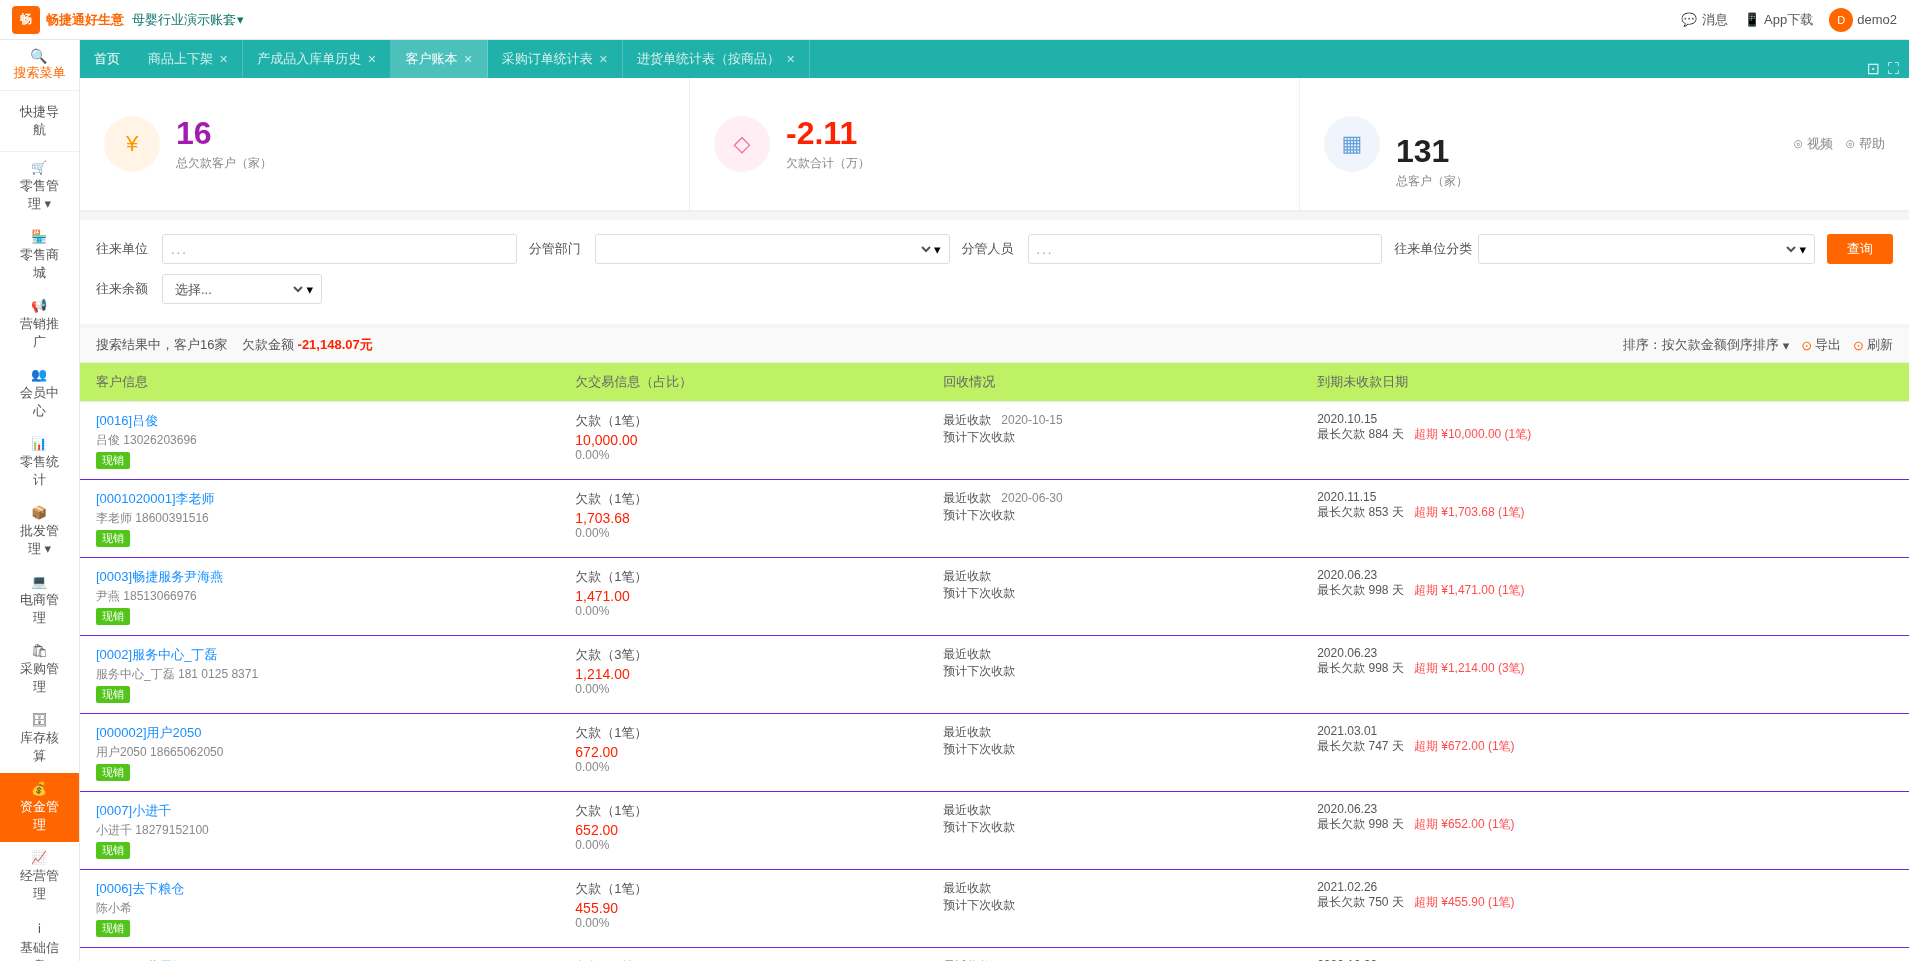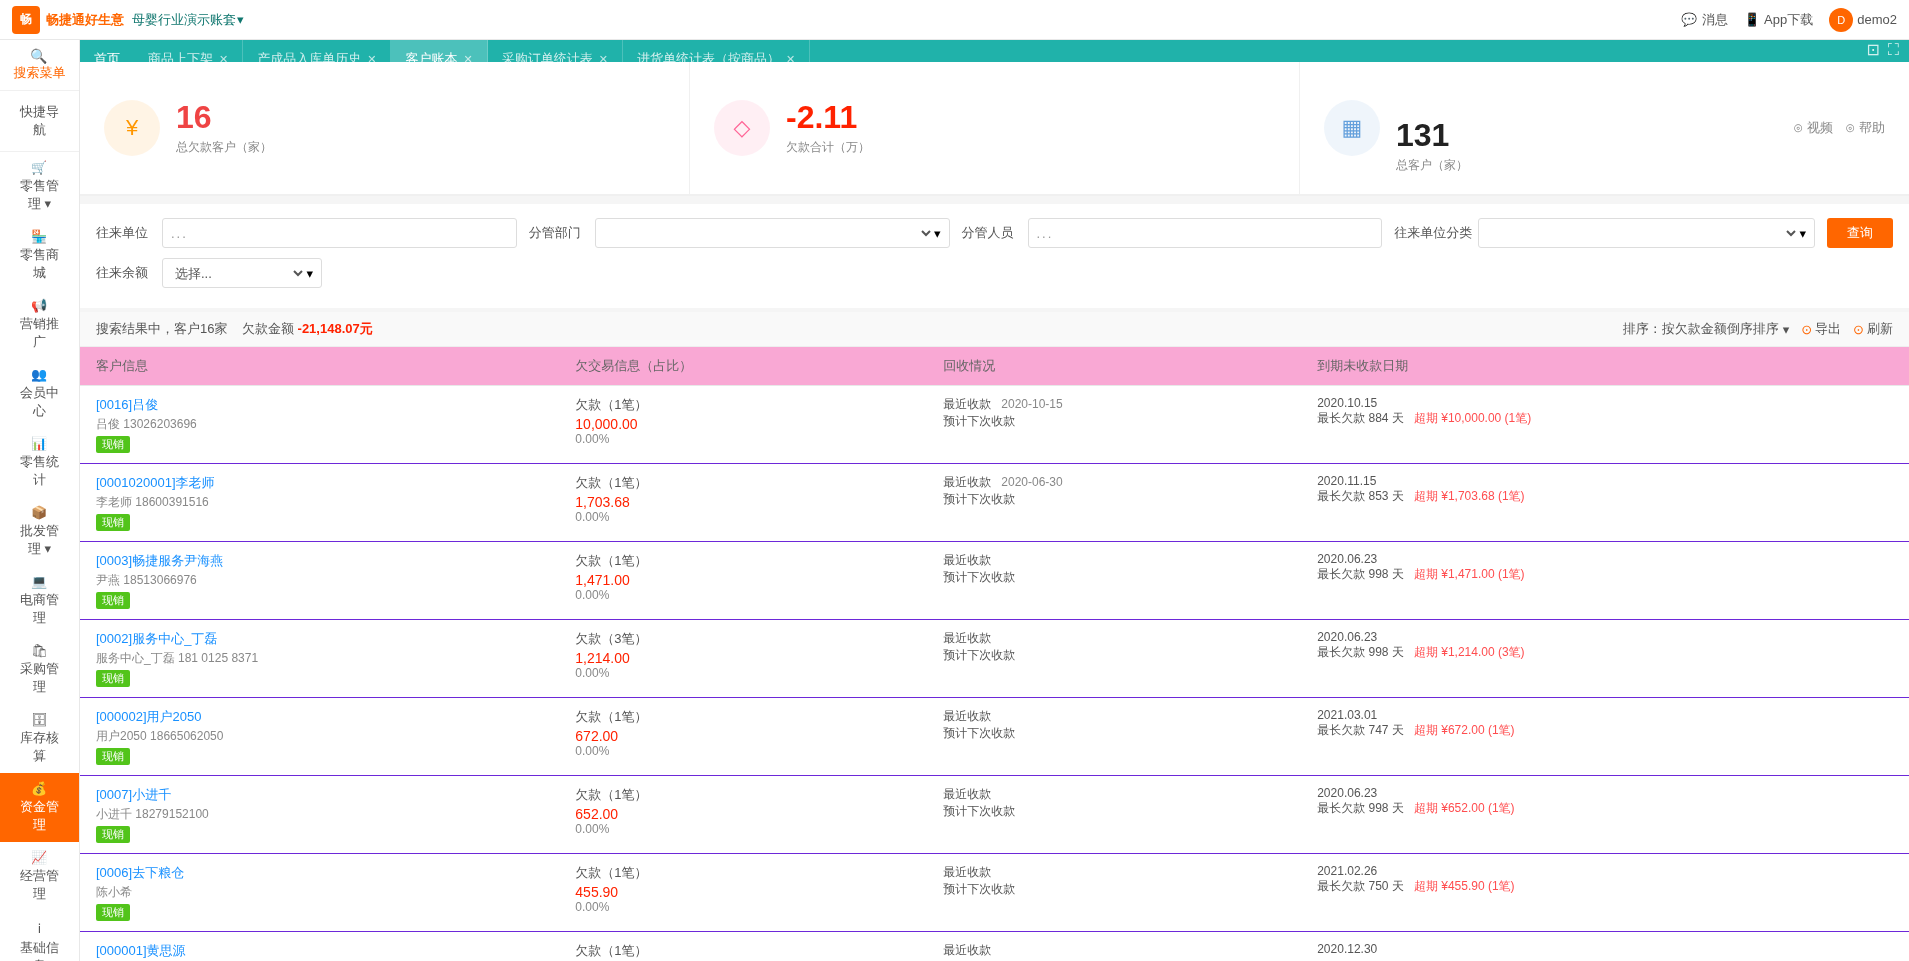--- a/index.html
+++ b/index.html
@@ -23,42 +23,42 @@
     .sidebar-search { padding: 8px 4px; text-align: center; color: #ff6600; font-size: 12px; cursor: pointer; border-bottom: 1px solid #f0f0f0; }
     .sidebar-nav { padding: 4px 0; border-bottom: 1px solid #f0f0f0; }
     .sidebar-item { padding: 8px 16px; text-align: center; color: #555; cursor: pointer; font-size: 12px; display: flex; flex-direction: column; align-items: center; gap: 2px; }
     .sidebar-item.active { background: #ff6600; color: #fff; }
     .sidebar-item-with-arrow { display: flex; align-items: center; justify-content: center; gap: 2px; }
 
     
     .content-area { flex: 1; display: flex; flex-direction: column; overflow: hidden; }
 
     
-    .tab-bar { background: #20b2aa; display: flex; align-items: flex-start; height: 22px; flex-shrink: 0; overflow: hidden; }
+    .tab-bar { background: #20b2aa; display: flex; align-items: flex-end; height: 38px; flex-shrink: 0; overflow: hidden; }
     .tab-item { display: flex; align-items: center; gap: 6px; padding: 4px 14px; height: 38px; color: rgba(255,255,255,0.8); cursor: pointer; font-size: 13px; white-space: nowrap; border-right: 1px solid rgba(255,255,255,0.2); }
     .tab-item.active { background: rgba(255,255,255,0.2); color: #fff; font-weight: 500; }
     .tab-close { font-size: 11px; color: rgba(255,255,255,0.7); cursor: pointer; }
     .tab-home { padding: 0 14px; color: #fff; height: 38px; display: flex; align-items: center; font-size: 13px; cursor: pointer; }
     .tab-bar-right { margin-left: auto; display: flex; align-items: center; gap: 8px; padding: 0 10px; }
     .tab-bar-btn { color: rgba(255,255,255,0.8); cursor: pointer; font-size: 16px; }
 
     
     .page-content { flex: 1; overflow-y: auto; background: #f5f5f5; }
 
     
     .stats-row { background: #fff; display: flex; margin-bottom: 8px; border-bottom: 2px solid #f0f0f0; }
     .stat-card { flex: 1; display: flex; align-items: center; padding: 20px 24px; border-right: 1px solid #f0f0f0; gap: 16px; }
     .stat-card:last-child { border-right: none; }
     .stat-icon { width: 56px; height: 56px; border-radius: 50%; display: flex; align-items: center; justify-content: center; font-size: 22px; flex-shrink: 0; }
     .stat-icon.orange { background: rgba(255,150,0,0.1); color: #ff9600; }
     .stat-icon.pink { background: rgba(255,100,150,0.1); color: #ff6496; }
     .stat-icon.blue { background: rgba(100,160,220,0.1); color: #64a0dc; }
     .stat-info { display: flex; flex-direction: column; }
     .stat-number { font-size: 32px; font-weight: bold; line-height: 1.1; }
-    .stat-number.orange { color: #ef4444; }
+    .stat-number.orange { color: #a21caf; }
     .stat-number.red { color: #ff2200; }
     .stat-number.black { color: #222; margin-top: 36px; }
     .stat-label { color: #888; font-size: 12px; margin-top: 4px; }
     .stat-card-right { margin-left: auto; display: flex; gap: 12px; font-size: 12px; color: #888; }
 
     
     .filter-area { background: #fff; padding: 14px 16px 10px; margin-bottom: 4px; }
     .filter-row { display: flex; align-items: center; gap: 12px; margin-bottom: 10px; }
     .filter-item { display: flex; align-items: center; gap: 6px; flex: 1; }
     .filter-label { color: #555; font-size: 13px; white-space: nowrap; min-width: 60px; }
@@ -73,21 +73,21 @@
     .result-bar { background: #f9f9f9; padding: 8px 16px; display: flex; align-items: center; justify-content: space-between; border-bottom: 1px solid #eee; }
     .result-info { color: #555; font-size: 13px; }
     .result-info span.red { color: #ff2200; font-weight: bold; }
     .result-actions { display: flex; align-items: center; gap: 12px; font-size: 12px; color: #555; }
     .result-sort { display: flex; align-items: center; gap: 4px; cursor: pointer; }
     .result-action-btn { display: flex; align-items: center; gap: 3px; cursor: pointer; }
     .result-action-btn .icon { color: #ff6600; }
 
     
     .data-table { width: 100%; background: #fff; border-collapse: collapse; }
-    .table-header { background: #f9a8d4; }
+    .table-header { background: #bef264; }
     .table-header th { padding: 10px 16px; text-align: left; color: #666; font-size: 13px; font-weight: 500; border-bottom: 1px solid #e8e8e8; }
     .table-row td { padding: 10px 16px; border-bottom: 1px solid #6d28d9; vertical-align: top; }
     .customer-name { color: #1890ff; cursor: pointer; font-size: 13px; }
     .customer-sub { color: #888; font-size: 12px; margin-top: 2px; }
     .tag-green { background: #52c41a; color: #fff; font-size: 11px; padding: 1px 6px; border-radius: 2px; display: inline-block; margin-top: 3px; }
     .debt-info { color: #555; font-size: 13px; }
     .debt-amount { color: #ff2200; font-size: 14px; font-weight: 500; margin-top: 2px; }
     .debt-percent { color: #888; font-size: 12px; }
     .collection-info { color: #555; font-size: 12px; }
     .collection-date { color: #888; font-size: 12px; }

